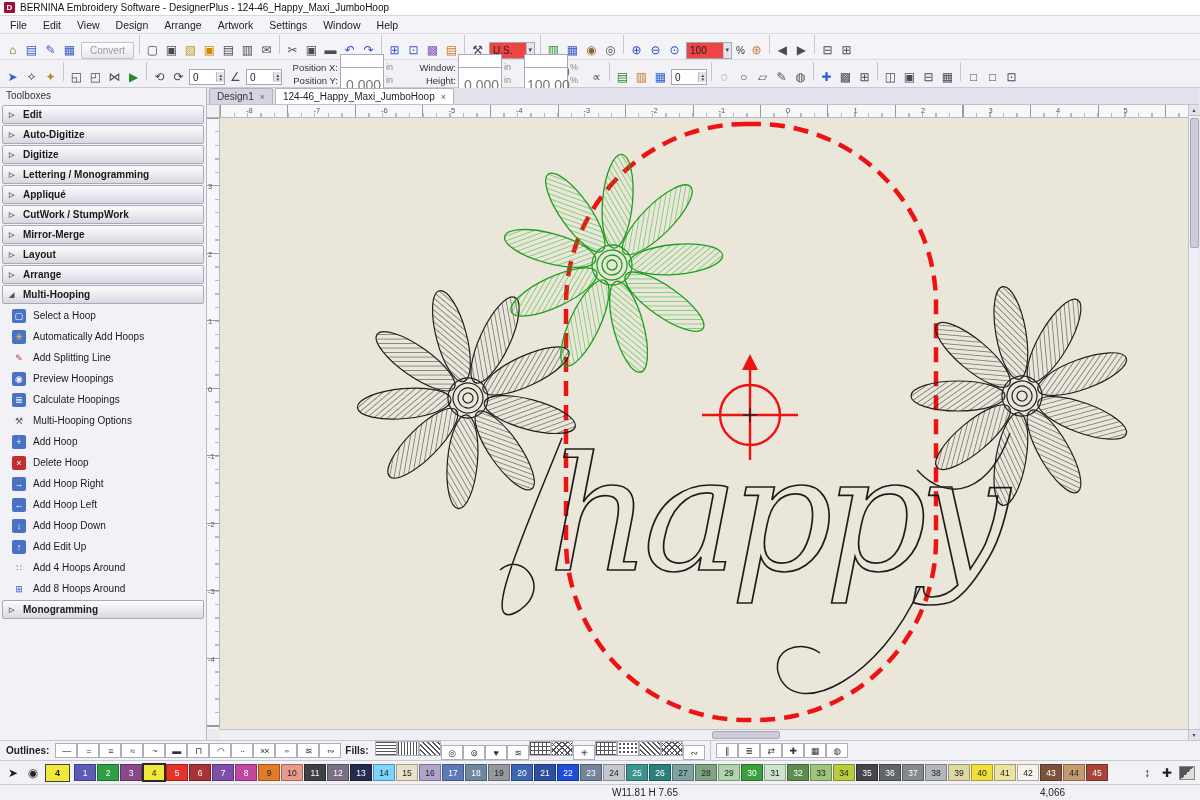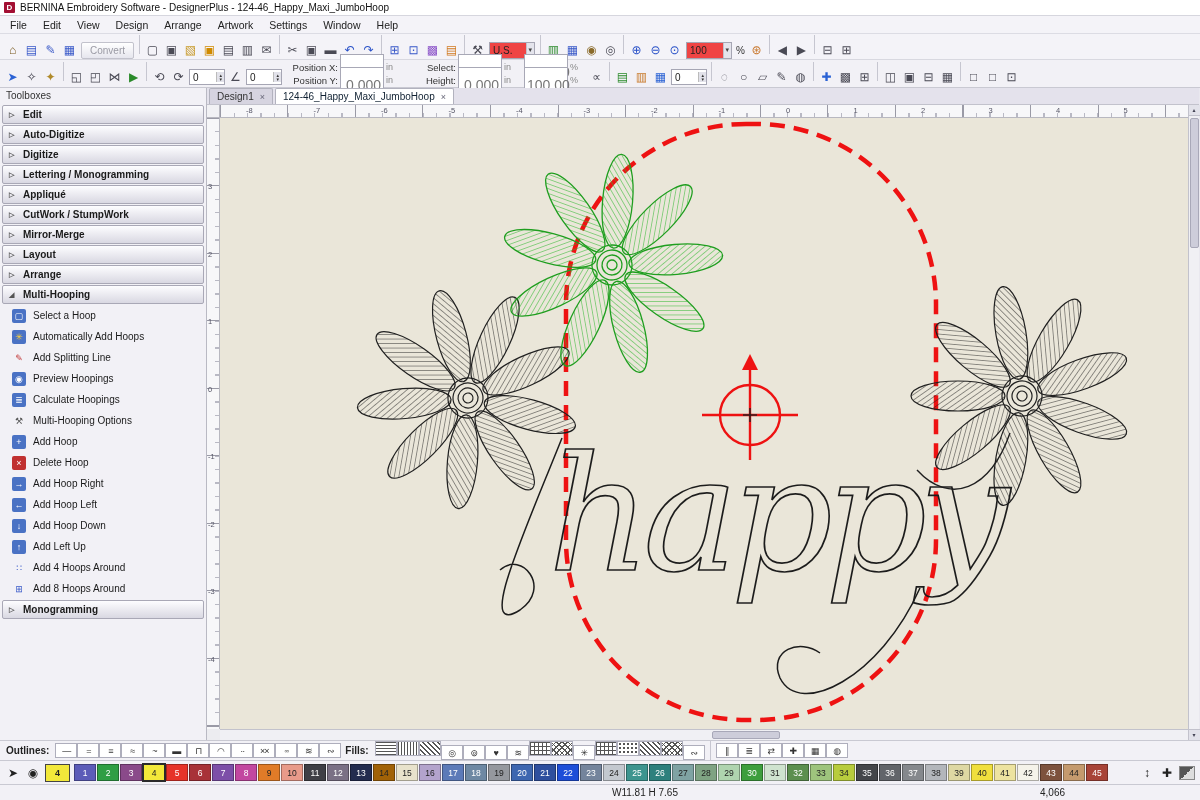--- a/index.html
+++ b/index.html
@@ -138,21 +138,21 @@
       <span class="funit">in</span>
     </div>
     <div class="frow">
       <span class="flabel">Position Y:</span>
       <span class="fval">0.000</span>
       <span class="funit">in</span>
     </div>
   </div>
   <div class="fieldcol">
     <div class="frow">
-      <span class="flabel">Select:</span>
+      <span class="flabel">Window:</span>
       <span class="fval">0.000</span>
       <span class="funit">in</span>
     </div>
     <div class="frow">
       <span class="flabel">Height:</span>
       <span class="fval">0.000</span>
       <span class="funit">in</span>
     </div>
   </div>
   <div class="fieldcol">
@@ -254,21 +254,21 @@
         <div class="sb-item">
           <span class="sb-ico" style="background: rgb(74, 114, 196); color: rgb(255, 255, 255);">←</span>
           <span class="sb-itemlabel">Add Hoop Left</span>
         </div>
         <div class="sb-item">
           <span class="sb-ico" style="background: rgb(74, 114, 196); color: rgb(255, 255, 255);">↓</span>
           <span class="sb-itemlabel">Add Hoop Down</span>
         </div>
         <div class="sb-item">
           <span class="sb-ico" style="background: rgb(74, 114, 196); color: rgb(255, 255, 255);">↑</span>
-          <span class="sb-itemlabel">Add Left Up</span>
+          <span class="sb-itemlabel">Add Edit Up</span>
         </div>
         <div class="sb-item">
           <span class="sb-ico" style="background: rgb(242, 241, 246); color: rgb(56, 88, 200);">∷</span>
           <span class="sb-itemlabel">Add 4 Hoops Around</span>
         </div>
         <div class="sb-item">
           <span class="sb-ico" style="background: rgb(242, 241, 246); color: rgb(56, 88, 200);">⊞</span>
           <span class="sb-itemlabel">Add 8 Hoops Around</span>
         </div>
         <div class="sb-head">
@@ -422,21 +422,21 @@
       <span class="swatch sel" style="background: rgb(242, 232, 58); color: rgb(34, 34, 34);">4</span>
       <span class="swatch" style="background: rgb(230, 51, 41); color: rgb(255, 255, 255);">5</span>
       <span class="swatch" style="background: rgb(168, 50, 56); color: rgb(255, 255, 255);">6</span>
       <span class="swatch" style="background: rgb(125, 79, 168); color: rgb(255, 255, 255);">7</span>
       <span class="swatch" style="background: rgb(194, 71, 160); color: rgb(255, 255, 255);">8</span>
       <span class="swatch" style="background: rgb(224, 123, 40); color: rgb(34, 34, 34);">9</span>
       <span class="swatch" style="background: rgb(232, 154, 138); color: rgb(34, 34, 34);">10</span>
       <span class="swatch" style="background: rgb(63, 63, 70); color: rgb(255, 255, 255);">11</span>
       <span class="swatch" style="background: rgb(122, 112, 133); color: rgb(255, 255, 255);">12</span>
       <span class="swatch" style="background: rgb(35, 44, 79); color: rgb(255, 255, 255);">13</span>
-      <span class="swatch" style="background: #a16207; color: rgb(34, 34, 34);">14</span>
+      <span class="swatch" style="background: #7dd3fc; color: rgb(34, 34, 34);">14</span>
       <span class="swatch" style="background: rgb(232, 226, 204); color: rgb(34, 34, 34);">15</span>
       <span class="swatch" style="background: rgb(179, 163, 204); color: rgb(34, 34, 34);">16</span>
       <span class="swatch" style="background: rgb(92, 122, 184); color: rgb(255, 255, 255);">17</span>
       <span class="swatch" style="background: rgb(110, 136, 163); color: rgb(255, 255, 255);">18</span>
       <span class="swatch" style="background: rgb(149, 152, 158); color: rgb(34, 34, 34);">19</span>
       <span class="swatch" style="background: rgb(61, 102, 176); color: rgb(255, 255, 255);">20</span>
       <span class="swatch" style="background: rgb(46, 79, 158); color: rgb(255, 255, 255);">21</span>
       <span class="swatch" style="background: #1d4ed8; color: rgb(255, 255, 255);">22</span>
       <span class="swatch" style="background: rgb(116, 132, 156); color: rgb(255, 255, 255);">23</span>
       <span class="swatch" style="background: rgb(195, 200, 207); color: rgb(34, 34, 34);">24</span>

